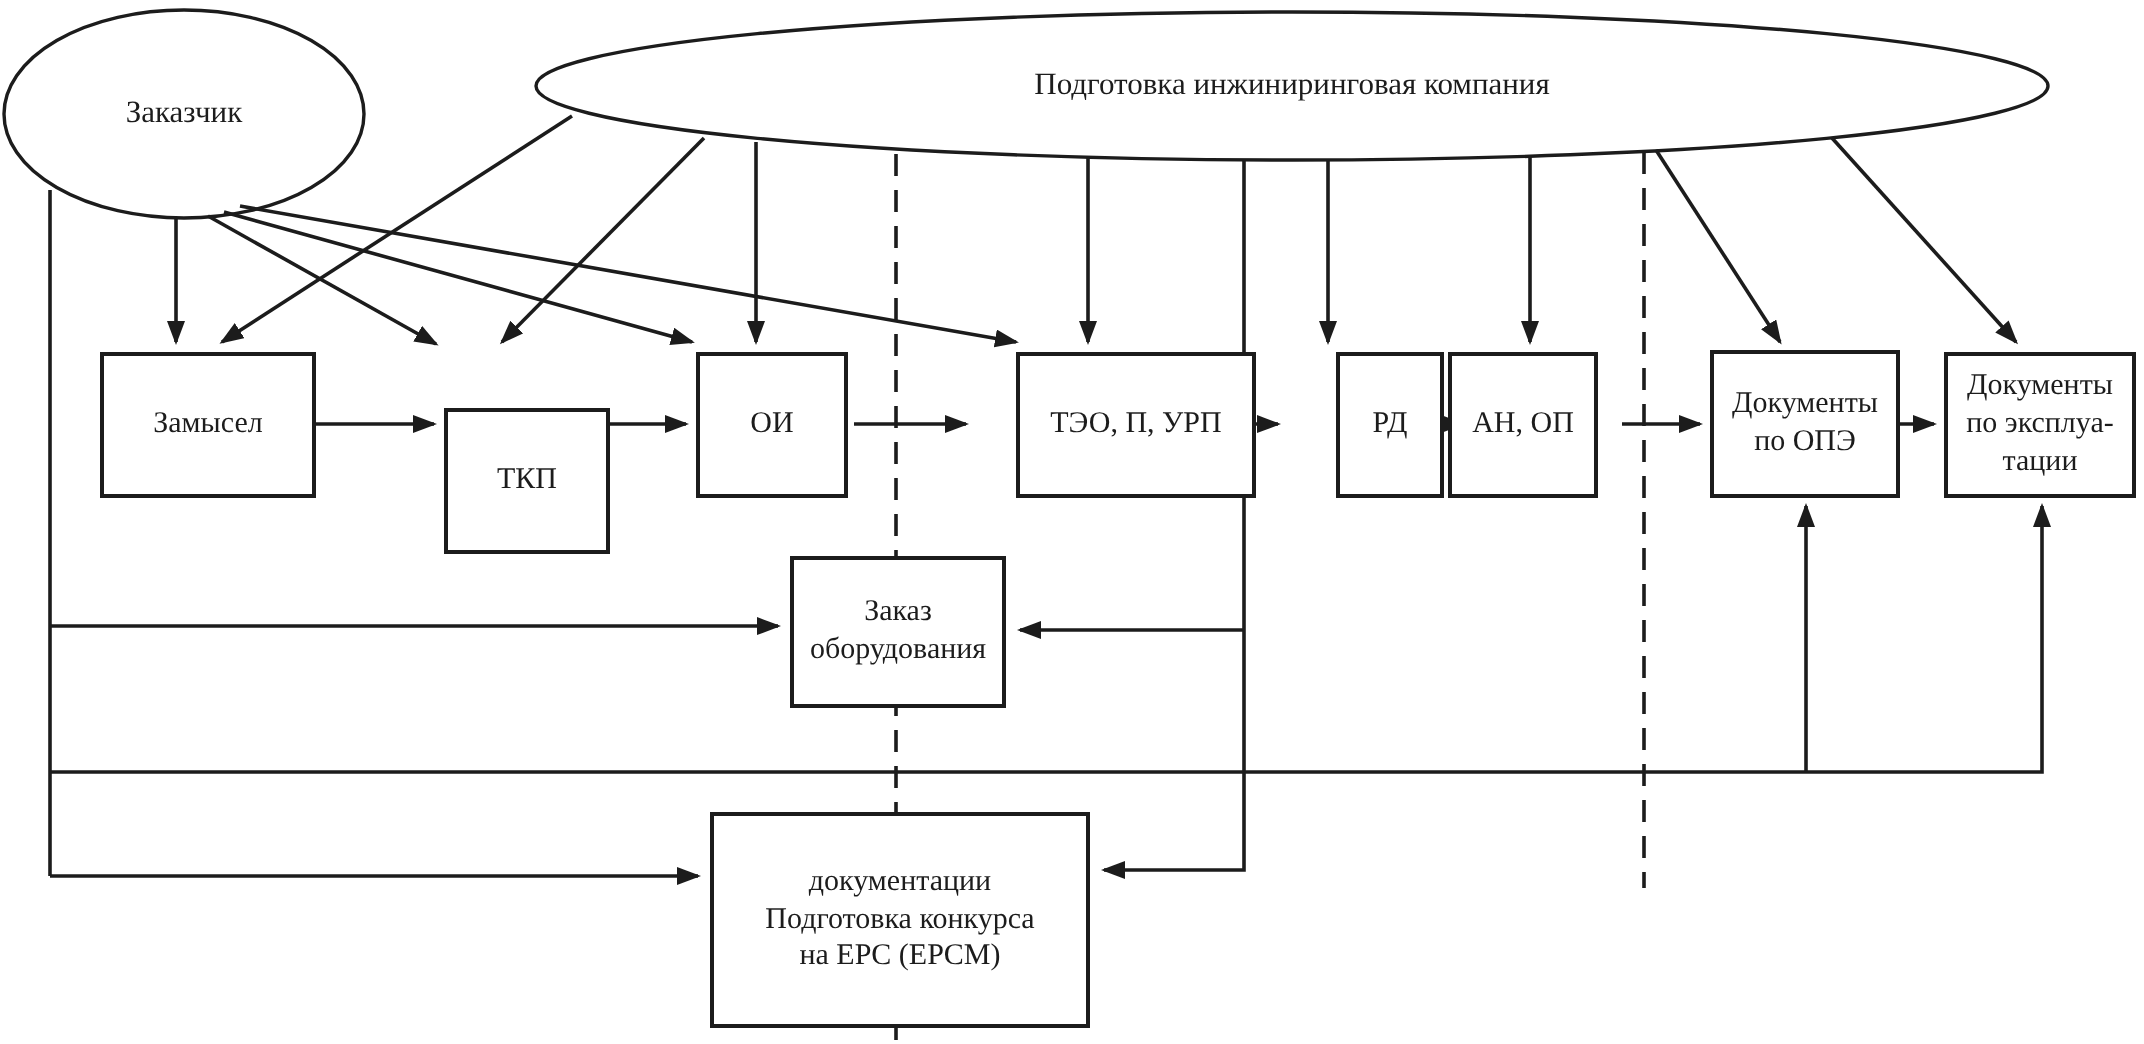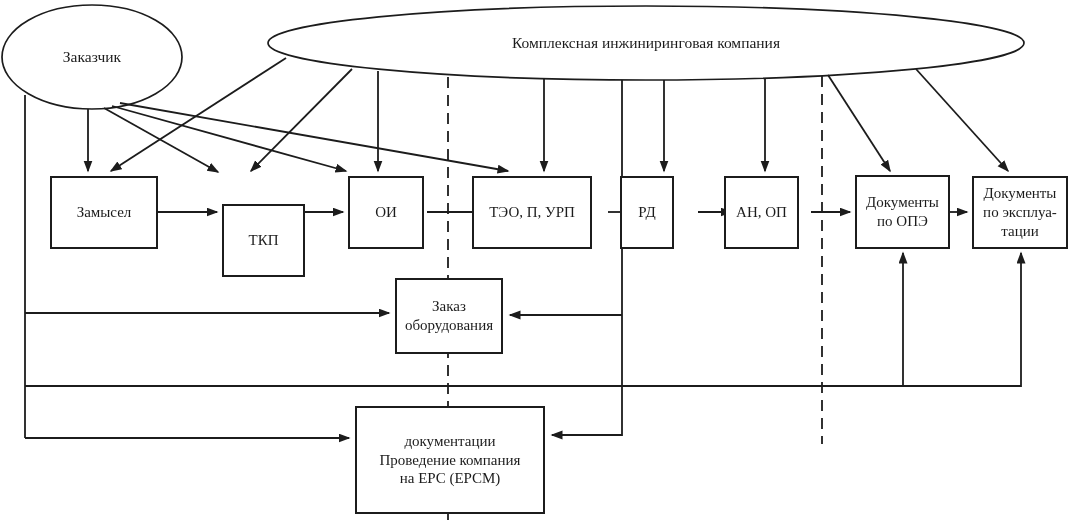--- a/index.html
+++ b/index.html
@@ -85,36 +85,36 @@
     <line class="ln" marker-end="url(#arrow)" x1="25" y1="313" x2="389" y2="313"></line>
     <polyline class="ln" marker-end="url(#arrow)" points="25,386 1021,386 1021,253"></polyline>
     <line class="ln" marker-end="url(#arrow)" x1="903" y1="386" x2="903" y2="253"></line>
     <line class="ln" marker-end="url(#arrow)" x1="25" y1="438" x2="349" y2="438"></line>
   </svg>
 
   <div class="ell-label" style="left:6px;top:8px;width:172px;height:98px;">
     <span>Заказчик</span>
   </div>
   <div class="ell-label" style="left:270px;top:8px;width:752px;height:70px;">
-    <span>Комплексная инжиниринговая компания</span>
+    <span>Подготовка инжиниринговая компания</span>
   </div>
 
   <div class="node" style="left:50px;top:176px;width:108px;height:73px;text-align:center;">
     <span>Замысел</span>
   </div>
   <div class="node" style="left:222px;top:176px;width:83px;height:73px;margin-top:28px;">
     <span>ТКП</span>
   </div>
   <div class="node" style="left:348px;top:176px;width:76px;height:73px;">
     <span>ОИ</span>
   </div>
-  <div class="node" style="left:472px;top:176px;width:120px;height:73px;">
+  <div class="node" style="left:508px;top:176px;width:120px;height:73px;">
     <span>ТЭО, П, УРП</span>
   </div>
-  <div class="node" style="left:620px;top:176px;width:54px;height:73px;">
+  <div class="node" style="left:668px;top:176px;width:54px;height:73px;">
     <span>РД</span>
   </div>
   <div class="node" style="left:724px;top:176px;width:75px;height:73px;">
     <span>АН, ОП</span>
   </div>
   <div class="node" style="left:855px;top:175px;width:95px;height:74px;">
     <span>Документы</span>
     <span>по ОПЭ</span>
   </div>
   <div class="node" style="left:972px;top:176px;width:96px;height:73px;">
@@ -123,17 +123,17 @@
     <span>тации</span>
   </div>
 
   <div class="node" style="left:395px;top:278px;width:108px;height:76px;">
     <span>Заказ</span>
     <span>оборудования</span>
   </div>
 
   <div class="node" style="left:355px;top:406px;width:190px;height:108px;">
     <span>документации</span>
-    <span>Проведение компания</span>
+    <span>Подготовка конкурса</span>
     <span>на EPC (EPCM)</span>
   </div>
 
 </div>
 
 </body></html>

